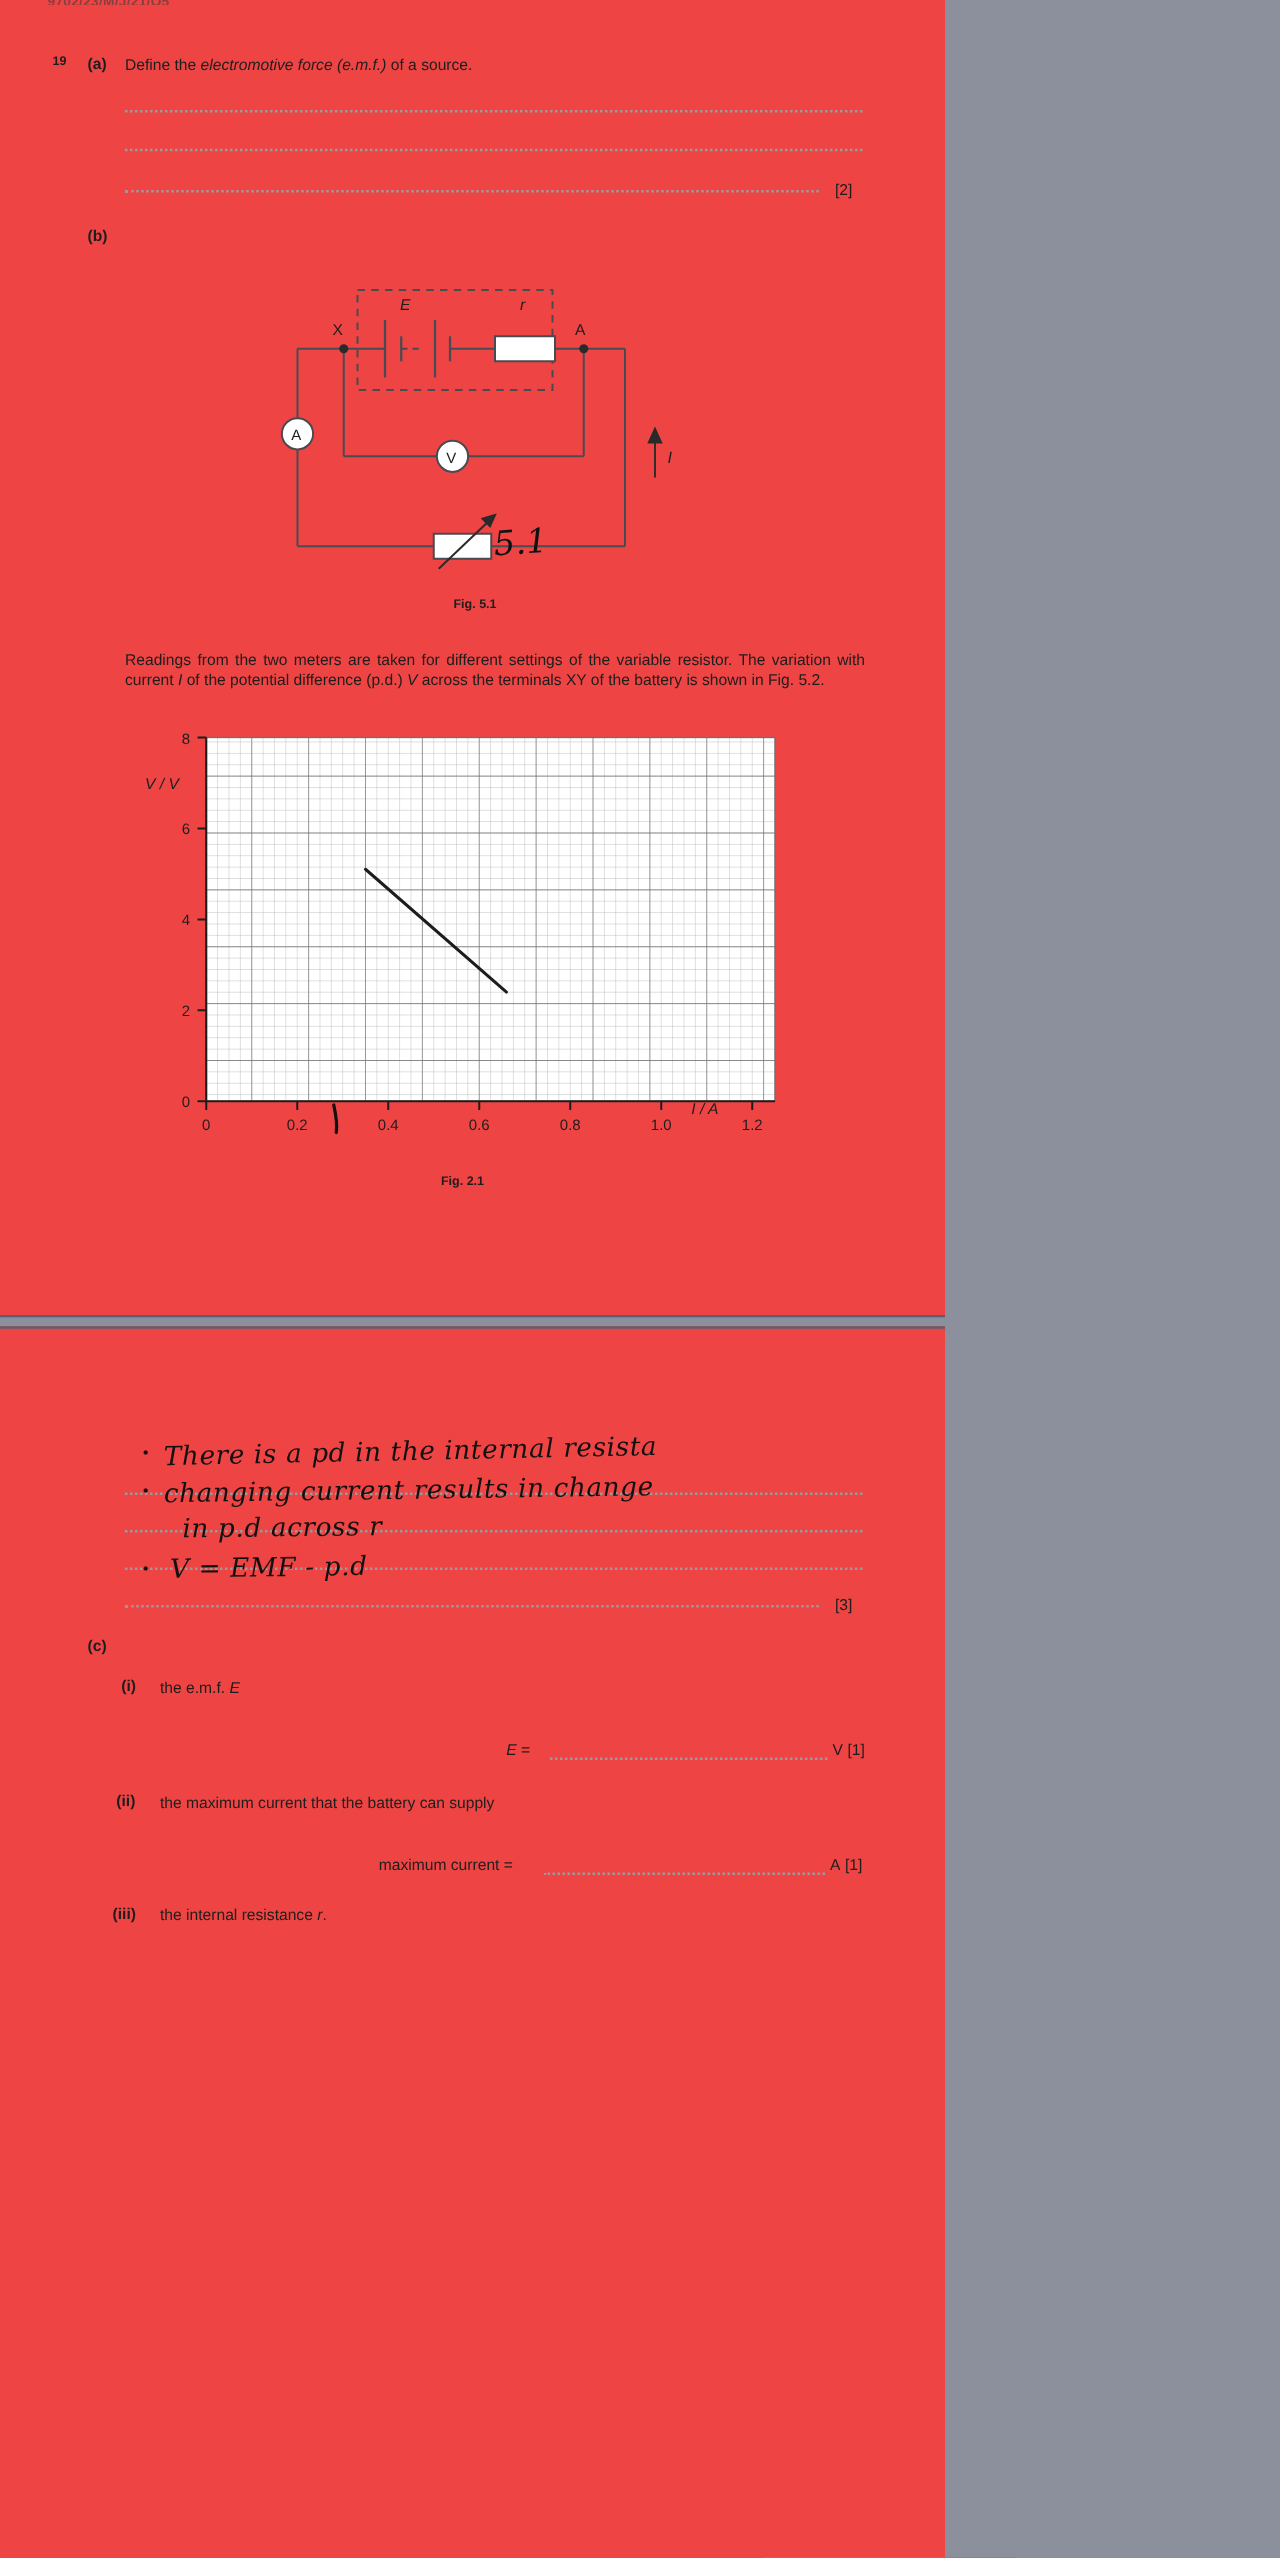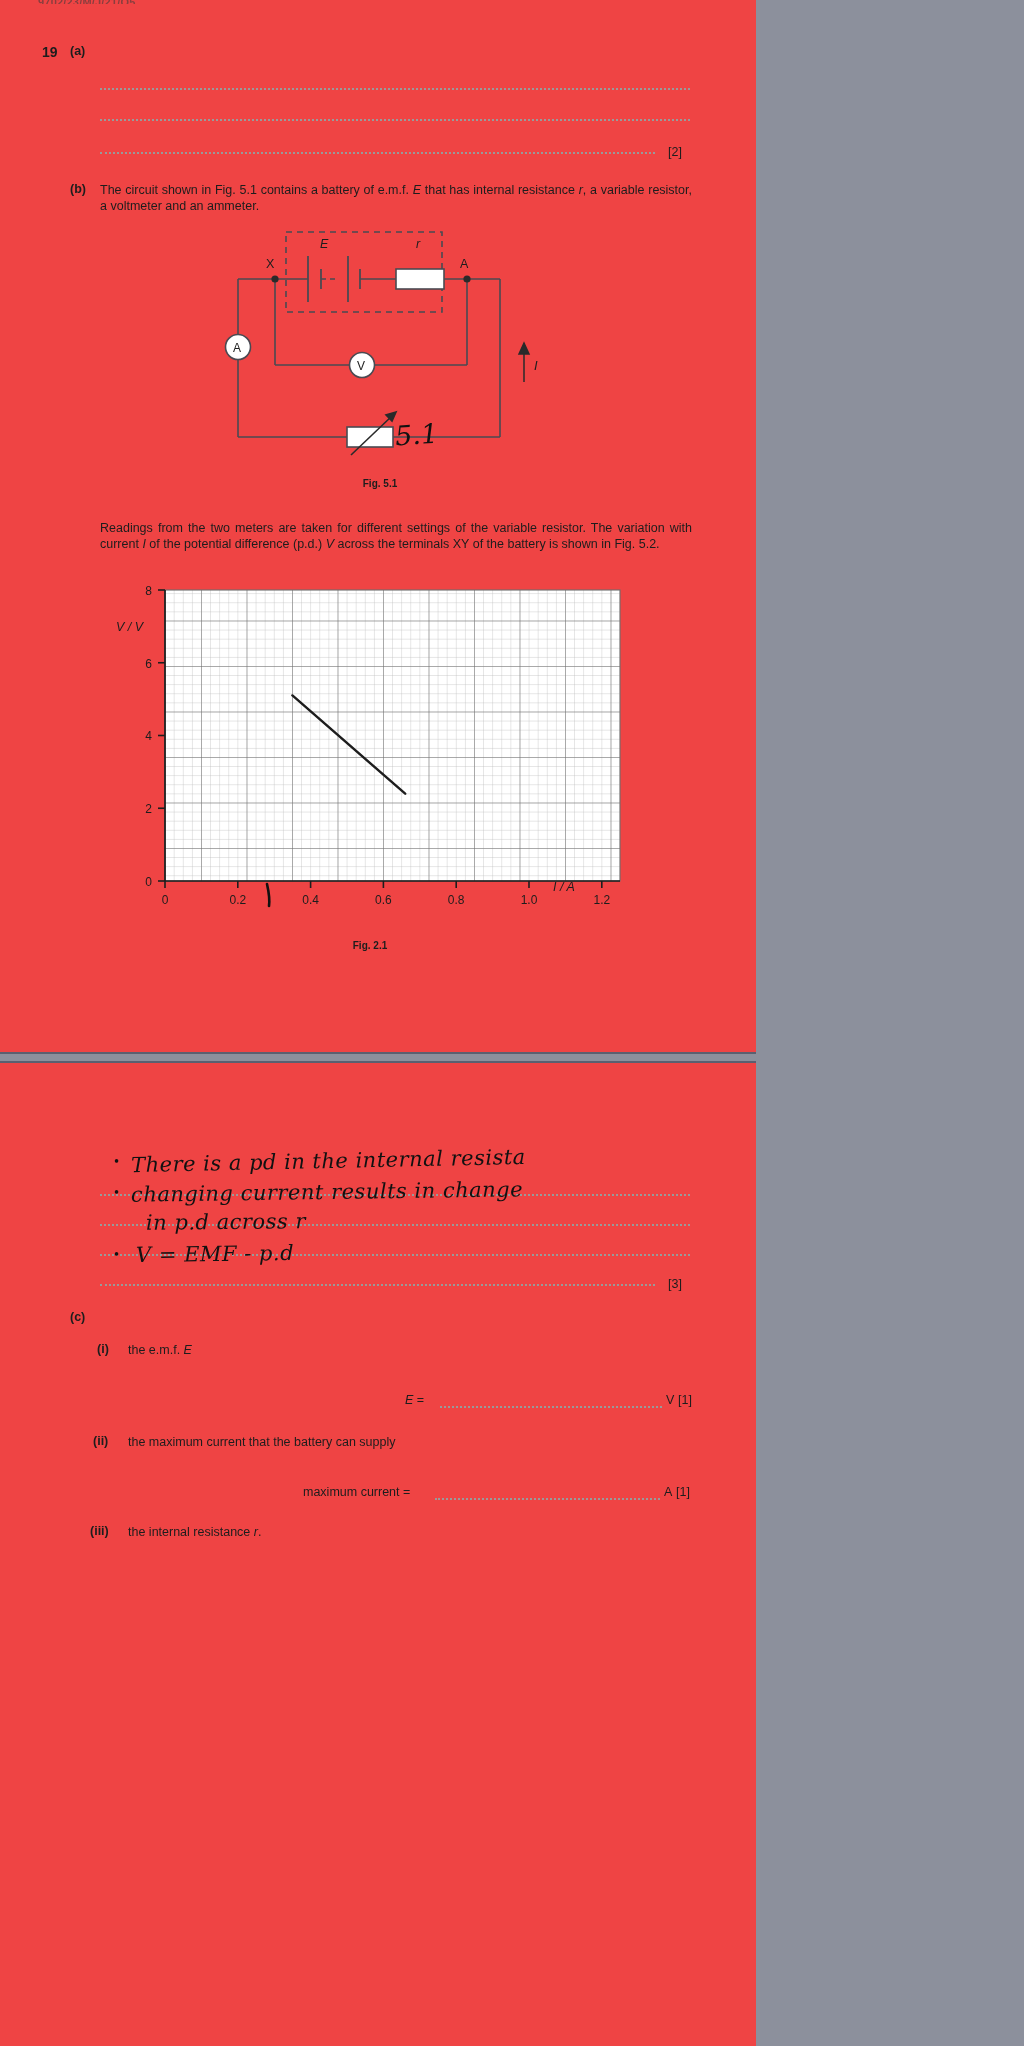--- a/index.html
+++ b/index.html
@@ -26,21 +26,21 @@
 
   .sheet-code {
     position:absolute; left:38px; top:-4px;
     font-size:11px; font-weight:bold; color:#3a3a3a;
     letter-spacing:.2px;
     opacity:.55;
     overflow:hidden; height:8px;
   }
 
   
-  .q-num { position:absolute; font-size:14px; font-weight:bold; color:#1d1d1d; }
+  .q-num { position:absolute; font-size:10px; font-weight:bold; color:#1d1d1d; }
   .part { position:absolute; font-size:12.5px; font-weight:bold; color:#1d1d1d; }
   .body-text {
     position:absolute; font-size:12.5px; color:#1d1d1d; line-height:16px;
     text-align:justify;
   }
   .it { font-style:italic; }
   .mark { position:absolute; font-size:12.5px; color:#1d1d1d; }
 
   
   .dots {
@@ -68,28 +68,30 @@
 </style>
 </head>
 <body>
 
 <div class="page">
 
   <div class="sheet-code">9702/23/M/J/21/Q5</div>
 
   <div class="q-num" style="left:42px; top:44px;">19</div>
   <div class="part" style="left:70px; top:44px;">(a)</div>
+  <div class="body-text" style="left:100px; top:44px; width:600px;">
+    <span>Define the </span><span class="it">electromotive force (e.m.f.)</span><span> of a source.</span>
+  </div>
 
   <div class="dots" style="left:100px; top:76px; width:590px;"></div>
   <div class="dots" style="left:100px; top:107px; width:590px;"></div>
   <div class="dots" style="left:100px; top:140px; width:555px;"></div>
   <div class="mark" style="left:668px; top:145px;">[2]</div>
 
   <div class="part" style="left:70px; top:182px;">(b)</div>
-  <div class="body-text" style="left:100px; top:182px; width:592px;">The circuit shown in Fig. 5.1 contains a battery of e.m.f. <span class="it">E</span> that has internal resistance <span class="it">r</span>, a variable resistor, a voltmeter and an ammeter.</div>
 
   <div class="circuit" style="left:190px; top:222px; width:380px; height:240px;">
     <svg width="380" height="240" viewBox="0 0 380 240">
       <g stroke="#4a4a52" stroke-width="1.6" fill="none">
 
         <rect x="96" y="10" width="156" height="80" stroke-dasharray="6 5"></rect>
 
         <line x1="48" y1="57" x2="118" y2="57"></line>
 
         <line x1="118" y1="34" x2="118" y2="80" stroke-width="1.8"></line>

